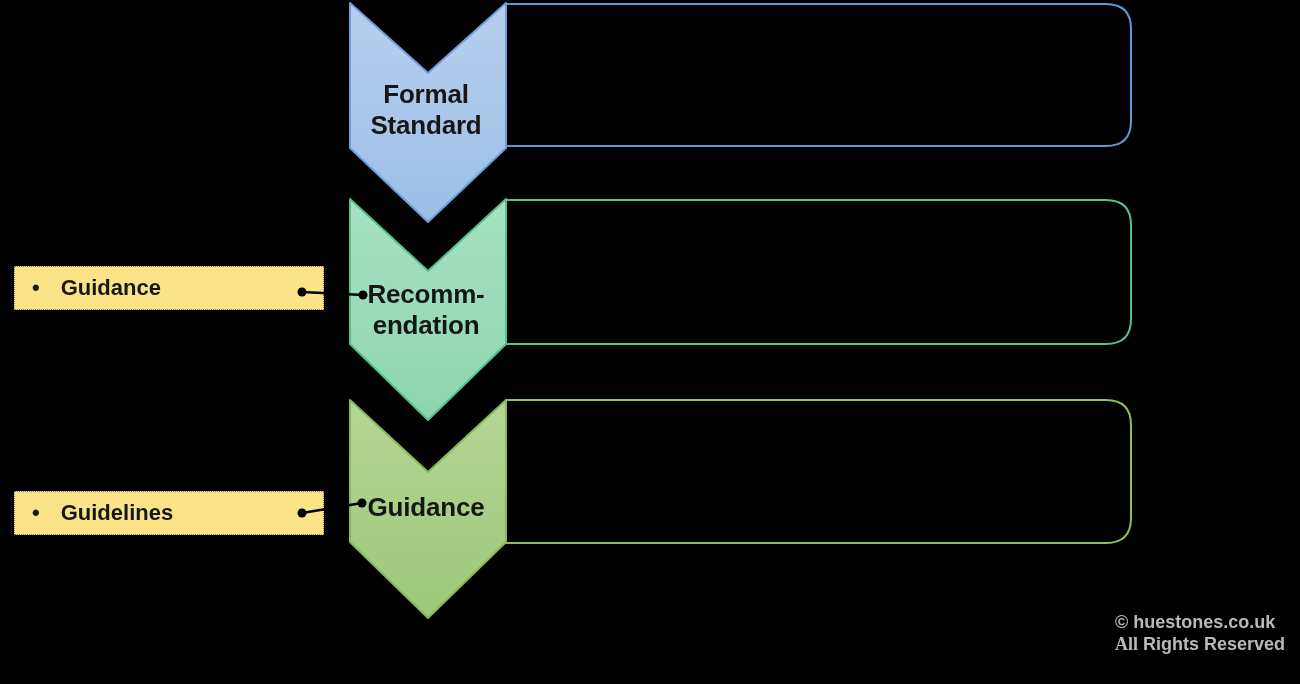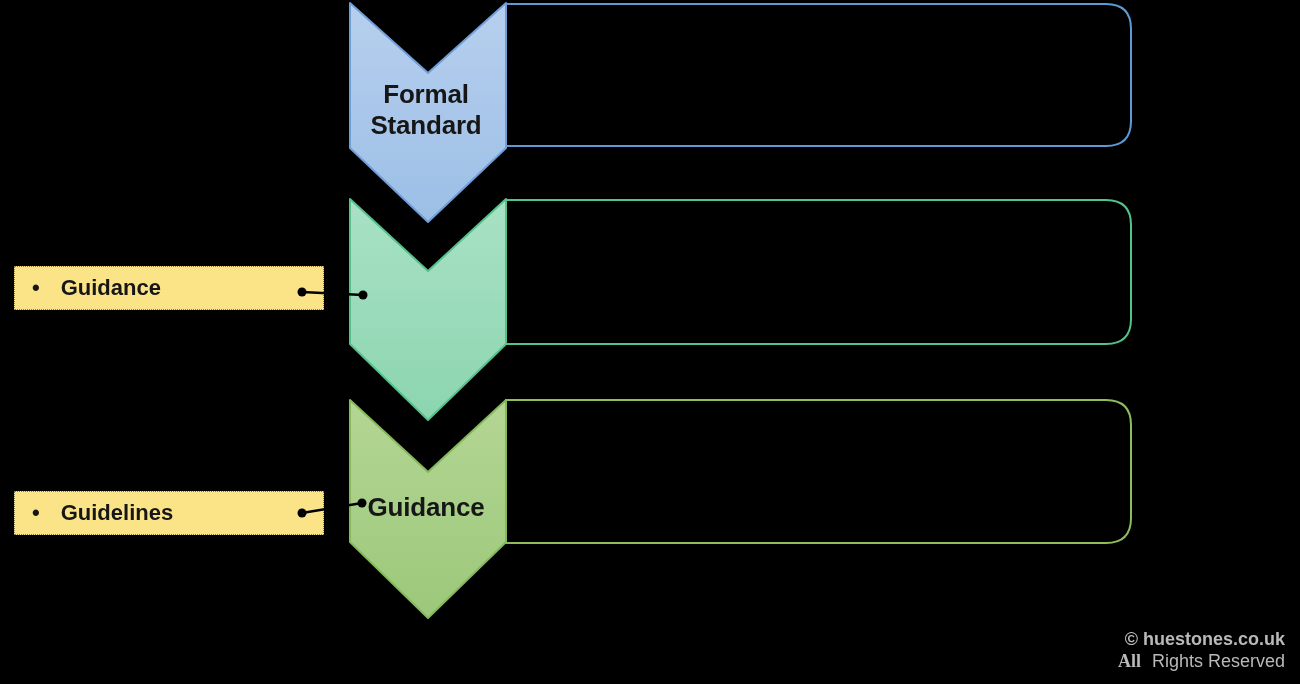--- a/index.html
+++ b/index.html
@@ -54,30 +54,29 @@
   .callout.c1 { top: 266px; }
   .callout.c2 { top: 491px; }
   .callout .bullet {
     margin-left: 17px;
     margin-right: 21px;
     font-size: 22px;
   }
   .footer {
     position: absolute;
     right: 15px;
-    bottom: 12px;
-    text-align: right;
+    bottom: 29px;
     color: #b9b9b9;
     font-size: 18px;
     line-height: 22px;
     z-index: 3;
   }
   .footer .line1 { font-weight: 700; }
   .footer .lead  { font-weight: 700; font-family: Liberation Serif, serif; }
-  .footer .rest  { font-weight: 400; margin-left: 11px; }
+  .footer .rest  { font-weight: 700; margin-left: 5px; }
 </style>
 </head>
 <body>
 
 <div class="canvas">
 
   <div class="callout c1">
     <span class="bullet">•</span>
     <span>Guidance</span>
   </div>
@@ -117,20 +116,22 @@
     </g>
     <g>
       <line x1="302" y1="513" x2="362" y2="503" stroke="#000000" stroke-width="2.5"></line>
       <circle cx="302" cy="513" r="4.5" fill="#000000"></circle>
       <circle cx="362" cy="503" r="4.5" fill="#000000"></circle>
     </g>
   </svg>
 
   <div class="chev-label l1">Formal
 Standard</div>
+  <div class="chev-label l2">Recomm-
+endation</div>
   <div class="chev-label l3">Guidance</div>
 
   <div class="footer">
     <div class="line1">© huestones.co.uk</div>
     <div class="line2">
       <span class="lead">All</span><span class="rest">Rights Reserved</span>
     </div>
   </div>
 
 </div>

